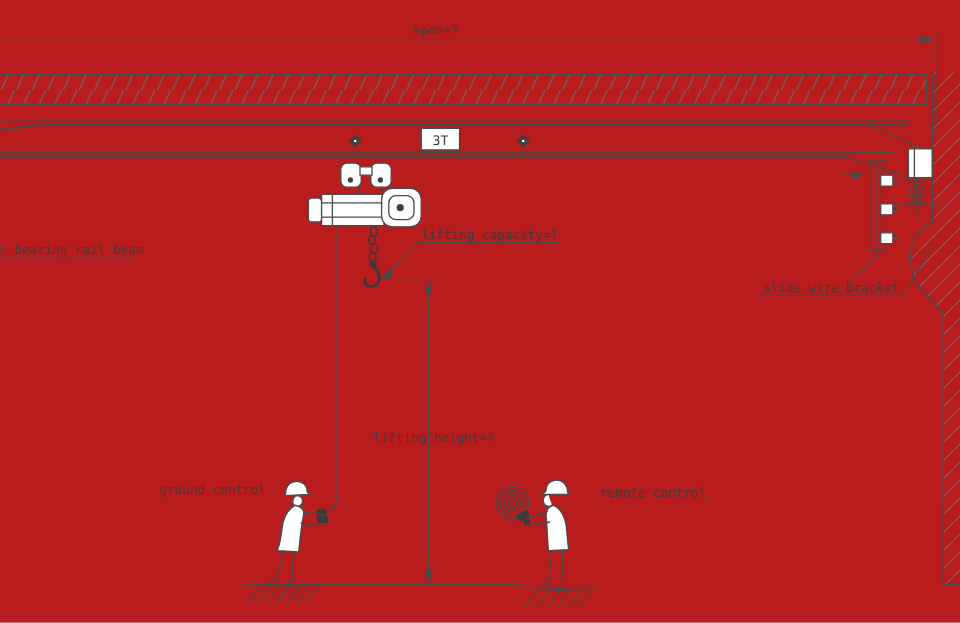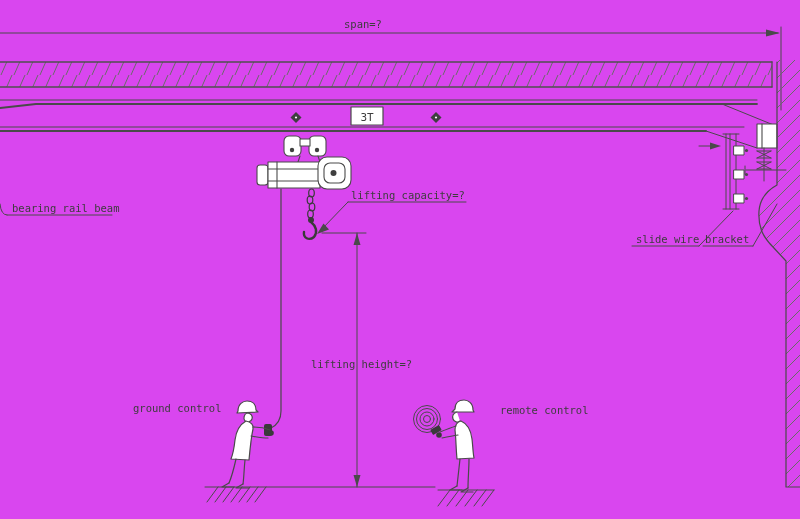--- a/index.html
+++ b/index.html
@@ -1,16 +1,16 @@
 <!DOCTYPE html>
 <html><head>
 <meta charset="utf-8">
 <style>
   html,body{margin:0;padding:0;background:#ffffff;}
-  .canvas{position:relative;width:800px;height:519px;background:#d946ef;overflow:hidden;
+  .canvas{position:relative;width:800px;height:519px;background:#b91c1c;overflow:hidden;
           font-family:"DejaVu Sans Mono", monospace;}
   svg{display:block}
   .lbl{font-family:"DejaVu Sans Mono", monospace;font-size:10.5px;fill:#3d3d3d;}
   .lbl-big{font-family:"DejaVu Sans Mono", monospace;font-size:10.5px;fill:#3d3d3d;}
   .badge-txt{font-family:"DejaVu Sans Mono", monospace;font-size:11px;fill:#3d3d3d;}
 </style>
 </head>
 <body>
 
 <div class="canvas">

